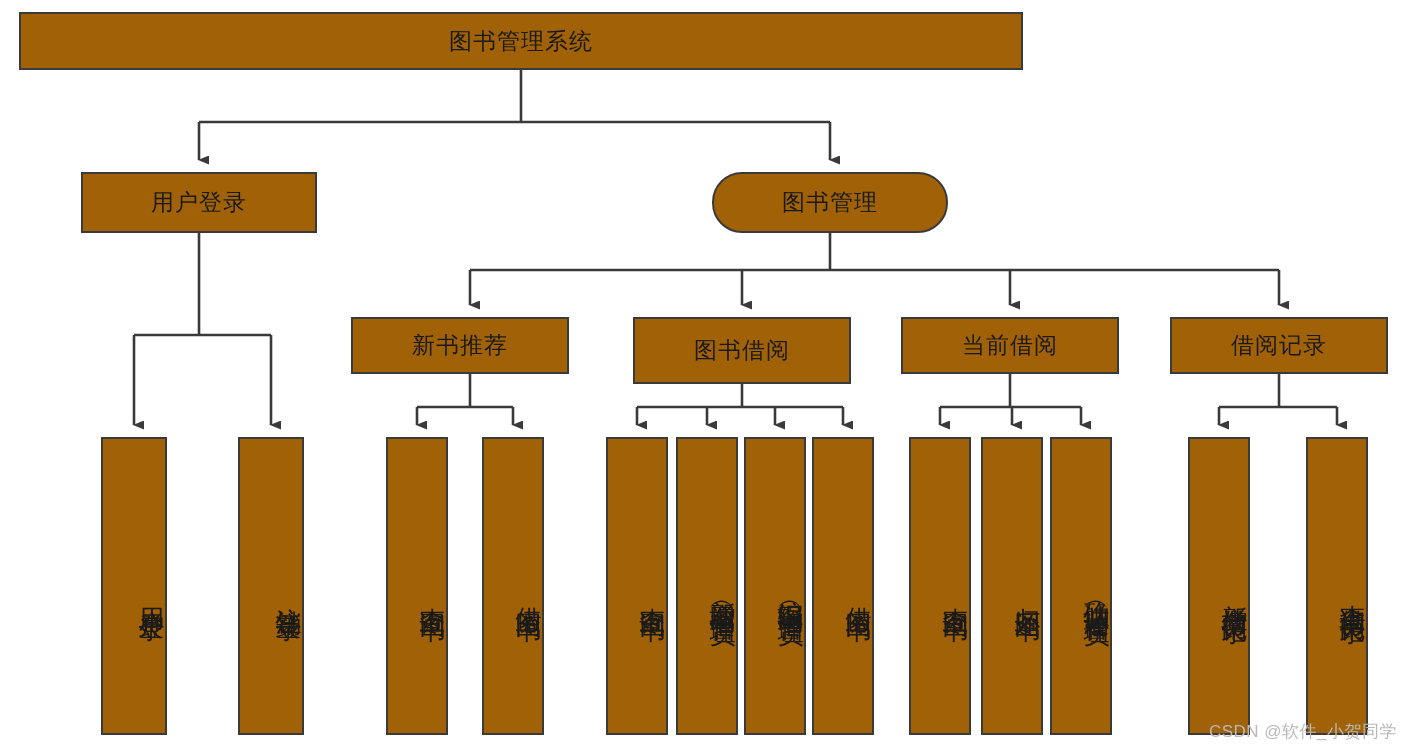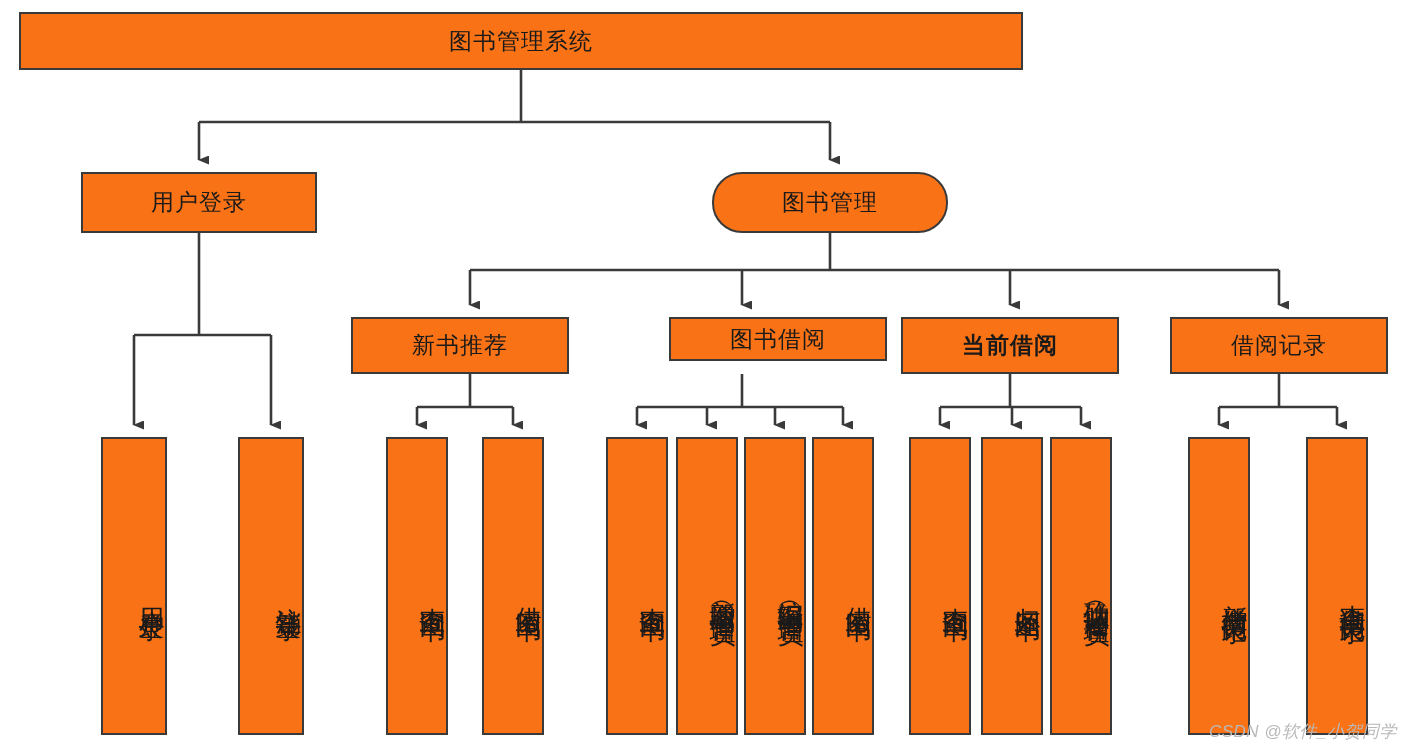--- a/index.html
+++ b/index.html
@@ -22,21 +22,21 @@
     left: 0;
     top: 0;
     width: 1405px;
     height: 747px;
     pointer-events: none;
   }
   .node {
     position: absolute;
     box-sizing: border-box;
     border: 2.5px solid #3a3a3a;
-    background: #f97316;
+    background: #a16207;
     display: flex;
     align-items: center;
     justify-content: center;
     color: #1a1a1a;
     text-align: center;
   }
   .node.horizontal {
     font-size: 23px;
     letter-spacing: 1px;
   }
@@ -56,21 +56,20 @@
     white-space: nowrap;
   }
   .watermark {
     position: absolute;
     right: 8px;
     bottom: 4px;
     font-size: 17px;
     color: #b9b9b9;
     letter-spacing: 0.5px;
     white-space: nowrap;
-    font-style: italic;
   }
 </style>
 </head>
 <body>
 
 <div id="canvas">
 
   <svg class="lines" viewBox="0 0 1405 747">
     <defs>
       <marker id="arrow" markerWidth="9" markerHeight="11" refX="4.5" refY="10" orient="auto" markerUnits="userSpaceOnUse">
@@ -120,24 +119,24 @@
       </div>
       <div class="node horizontal" style="left: 81px; top: 172px; width: 236px; height: 61px;">
         <span>用户登录</span>
       </div>
       <div class="node horizontal" style="left: 712px; top: 172px; width: 236px; height: 61px; border-radius: 30px;">
         <span>图书管理</span>
       </div>
       <div class="node horizontal" style="left: 351px; top: 317px; width: 218px; height: 57px;">
         <span>新书推荐</span>
       </div>
-      <div class="node horizontal" style="left: 633px; top: 317px; width: 218px; height: 44px; margin-left: 36px;">
+      <div class="node horizontal" style="left: 633px; top: 317px; width: 218px; height: 67px;">
         <span>图书借阅</span>
       </div>
-      <div class="node horizontal" style="left: 901px; top: 317px; width: 218px; height: 57px; font-weight: bold;">
+      <div class="node horizontal" style="left: 901px; top: 317px; width: 218px; height: 57px;">
         <span>当前借阅</span>
       </div>
       <div class="node horizontal" style="left: 1170px; top: 317px; width: 218px; height: 57px; font-family: Liberation Mono, monospace;">
         <span>借阅记录</span>
       </div>
       <div class="node vertical" style="left: 101px; top: 437px; width: 66px; height: 298px;">
         <span class="vtext">用户登录</span>
       </div>
       <div class="node vertical" style="left: 238px; top: 437px; width: 66px; height: 298px;">
         <span class="vtext">注销登录</span>

